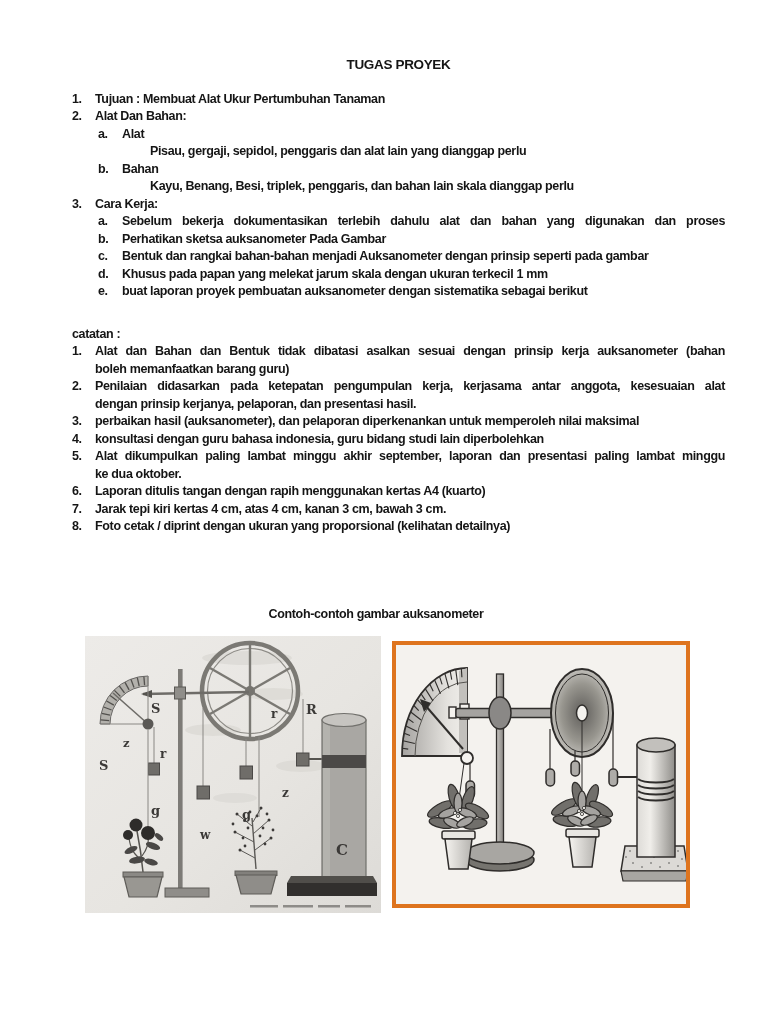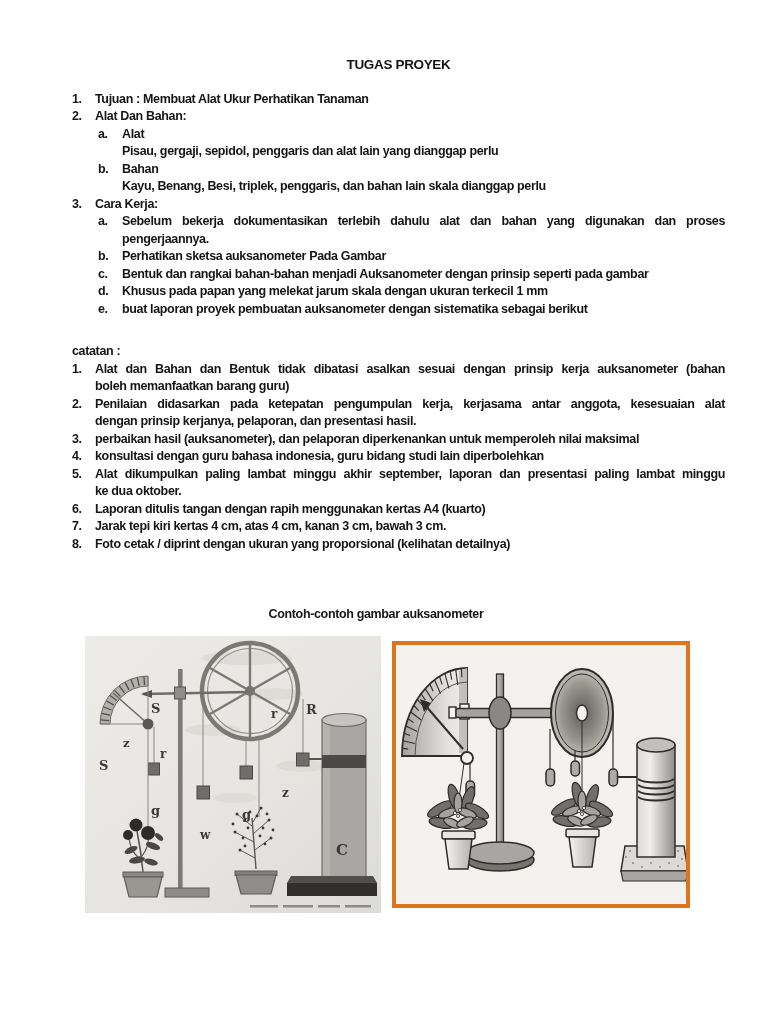--- a/index.html
+++ b/index.html
@@ -10,21 +10,21 @@
     font-size:12.5px;line-height:17.5px;letter-spacing:-0.35px;
   }
   .content{padding:56px 43px 0 72px;}
   .doc-title{text-align:center;font-size:13.5px;}
   .intro{text-align:center;margin-top:17px;}
   .row{display:flex;}
   .num{flex:0 0 23px;}
   .txt{flex:1;}
   .subrow{display:flex;margin-left:26px;}
   .marker{flex:0 0 24px;}
-  .plain{margin-left:50px;}
+  .plain{margin-left:78px;}
   .just{text-align:justify;text-align-last:justify;}
   .notes-heading{margin-top:25px;}
   .fig-heading{position:absolute;top:606px;left:0;width:752px;text-align:center;}
   .fig-left{position:absolute;left:85px;top:636px;width:296px;height:277px;}
   .fig-right{position:absolute;left:392px;top:641px;width:298px;height:267px;}
   svg{display:block;}
   .serif-label{font-family:"DejaVu Serif","Liberation Serif",serif;fill:#3b3937;letter-spacing:0;}
 </style>
 </head>
 <body>
@@ -32,21 +32,21 @@
 <div class="page">
   <div class="content">
 
     <div class="doc-title">TUGAS PROYEK</div>
 
 
     <div style="margin-top:17px;">
 
       <div class="row">
         <span class="num">1.</span>
-        <div class="txt">Tujuan : Membuat Alat Ukur Perhatikan Tanaman</div>
+        <div class="txt">Tujuan : Membuat Alat Ukur Pertumbuhan Tanaman</div>
       </div>
 
       <div class="row">
         <span class="num">2.</span>
         <div class="txt">Alat Dan Bahan:</div>
       </div>
       <div class="subrow">
         <span class="marker">a.</span>
         <div class="txt">Alat</div>
       </div>
@@ -58,21 +58,20 @@
       <div class="plain">Kayu, Benang, Besi, triplek, penggaris, dan bahan lain skala dianggap perlu</div>
 
       <div class="row">
         <span class="num">3.</span>
         <div class="txt">Cara Kerja:</div>
       </div>
       <div class="subrow">
         <span class="marker">a.</span>
         <div class="txt">
           <div class="just">Sebelum bekerja dokumentasikan terlebih dahulu alat dan bahan yang digunakan dan proses</div>
-          <div>pengerjaannya.</div>
         </div>
       </div>
       <div class="subrow">
         <span class="marker">b.</span>
         <div class="txt">Perhatikan sketsa auksanometer Pada Gambar</div>
       </div>
       <div class="subrow">
         <span class="marker">c.</span>
         <div class="txt">Bentuk dan rangkai bahan-bahan menjadi Auksanometer dengan prinsip seperti pada gambar</div>
       </div>

